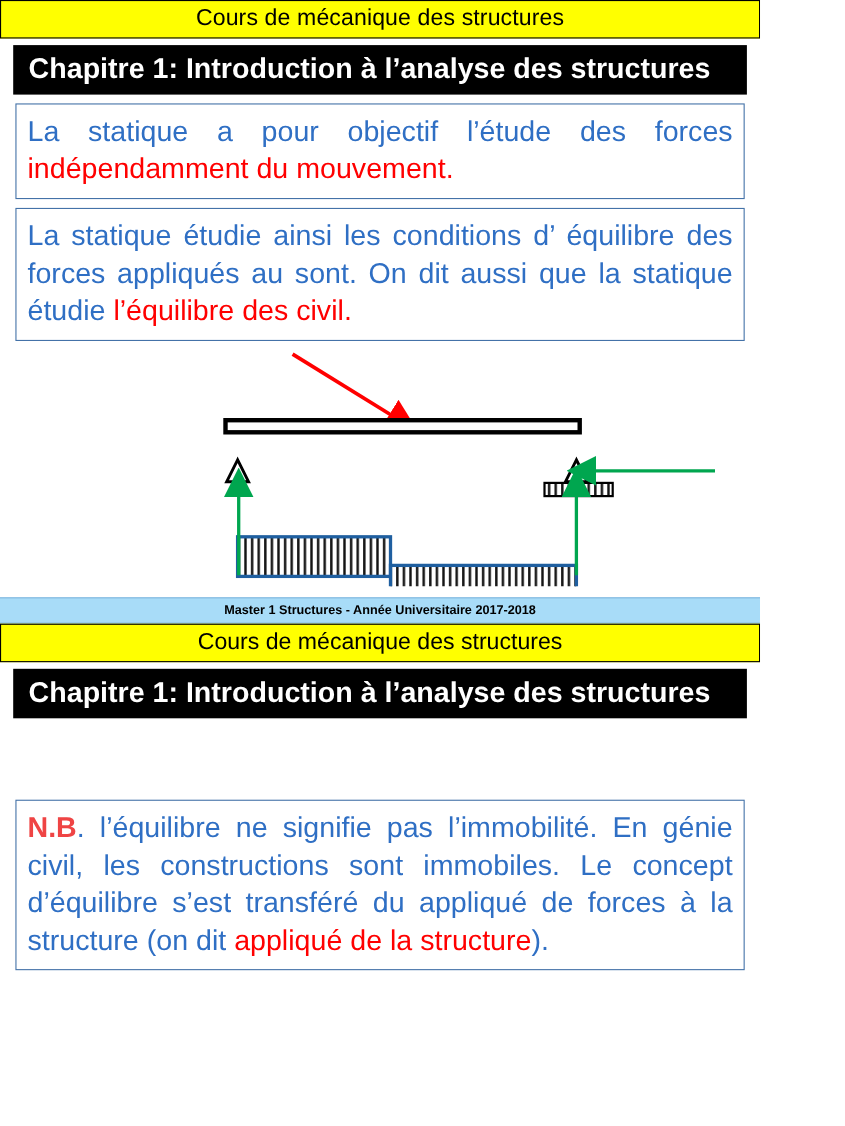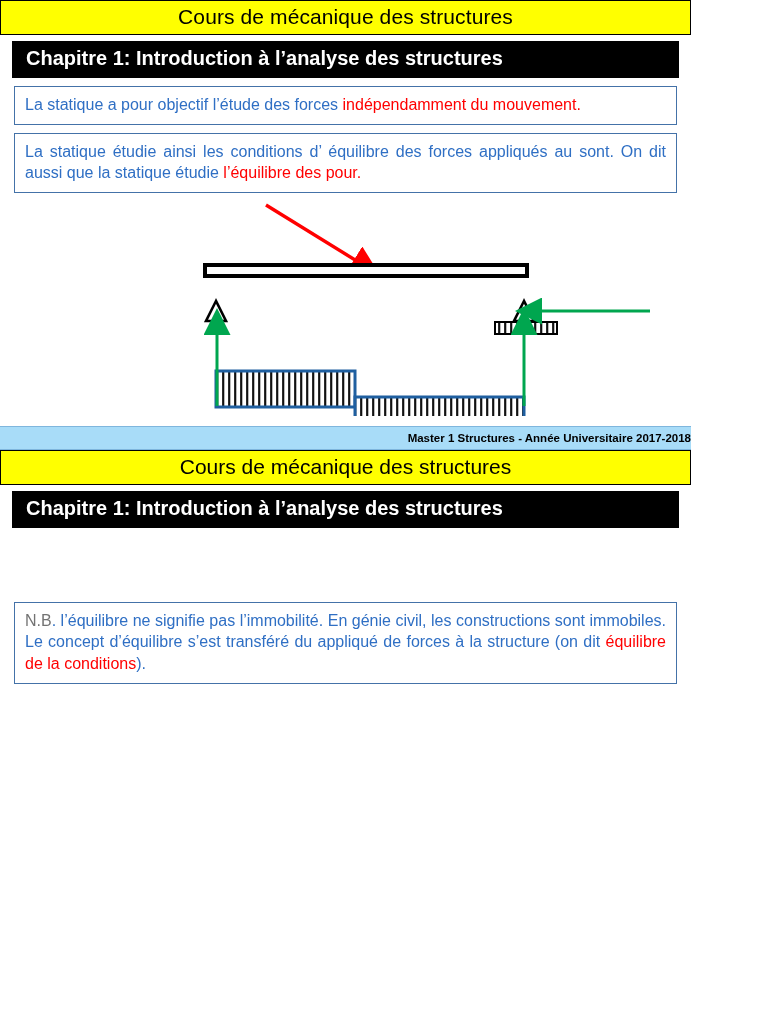--- a/index.html
+++ b/index.html
@@ -23,53 +23,53 @@
     text-align: center;
     font-size: 21px;
     color: #000;
     padding: 4px 0 5px 0;
     letter-spacing: 0.1px;
   }
   .chapter {
     background: #000000;
     color: #ffffff;
     font-weight: bold;
-    font-size: 20px;
+    font-size: 26px;
     padding: 6px 0 8px 14px;
     margin: 6px 12px 0 12px;
   }
 
   
   .tbox {
     border: 1px solid #4472a8;
     margin: 8px 14px 0 14px;
     padding: 7px 10px 9px 10px;
-    font-size: 16px;
+    font-size: 26px;
     line-height: 1.32;
     color: #2f6fc4;
     text-align: justify;
     text-justify: inter-word;
   }
   .red { color: #ff0000; }
   .blue { color: #2f6fc4; }
-  .nb { color: #737373; font-weight: normal; }
+  .nb { color: #ef4444; font-weight: bold; }
 
   
   .figure {
     position: relative;
     height: 215px;
     margin: 8px 0 0 0;
   }
 
   
   .footer-strip {
     background: #a8dcf8;
     border-top: 1px solid #7fb6dd;
     border-bottom: 1px solid #7fb6dd;
-    text-align: right;
+    text-align: center;
     font-size: 11.5px;
     font-weight: bold;
     color: #000;
     padding: 5px 0 5px 0;
   }
   .gap-sm { height: 10px; }
   .gap-md { height: 26px; }
   .gap-lg { height: 40px; }
 
   .slide2-banner {
@@ -90,21 +90,21 @@
 
     <div class="banner">Cours de mécanique des structures</div>
 
     <div class="chapter">Chapitre 1: Introduction à l’analyse des structures</div>
 
     <div class="tbox">
       <span class="blue">La statique a pour objectif l’étude des forces </span><span class="red">indépendamment du mouvement.</span>
     </div>
 
     <div class="tbox">
-      <span class="blue">La statique étudie ainsi les conditions d’ équilibre des forces appliqués au sont. On dit aussi que la statique étudie </span><span class="red">l’équilibre des pour</span><span class="red">.</span>
+      <span class="blue">La statique étudie ainsi les conditions d’ équilibre des forces appliqués au sont. On dit aussi que la statique étudie </span><span class="red">l’équilibre des civil</span><span class="red">.</span>
     </div>
 
     <div class="figure">
       <svg width="768" height="215" viewBox="0 0 768 215">
         <defs>
           <marker id="redArrow" markerWidth="9" markerHeight="9" refX="2" refY="4.5" orient="auto">
             <path d="M0,0 L9,4.5 L0,9 z" fill="#ff0000"></path>
           </marker>
           <marker id="grnArrow" markerWidth="9" markerHeight="9" refX="2" refY="4.5" orient="auto">
             <path d="M0,0 L9,4.5 L0,9 z" fill="#00a64f"></path>
@@ -145,17 +145,17 @@
     <div class="slide2-banner">Cours de mécanique des structures</div>
 
     <div class="chapter">Chapitre 1: Introduction à l’analyse des structures</div>
 
     <div class="gap-lg"></div>
 
 
     <div class="gap-md"></div>
 
     <div class="tbox">
-      <span class="nb">N.B</span><span class="blue">. l’équilibre ne signifie pas l’immobilité. En génie civil, les constructions sont immobiles. Le concept d’équilibre s’est transféré du appliqué de forces à la structure (on dit </span><span class="red">équilibre de la conditions</span><span class="blue">).</span>
+      <span class="nb">N.B</span><span class="blue">. l’équilibre ne signifie pas l’immobilité. En génie civil, les constructions sont immobiles. Le concept d’équilibre s’est transféré du appliqué de forces à la structure (on dit </span><span class="red">appliqué de la structure</span><span class="blue">).</span>
     </div>
   </div>
 
 </div>
 
 </body></html>

